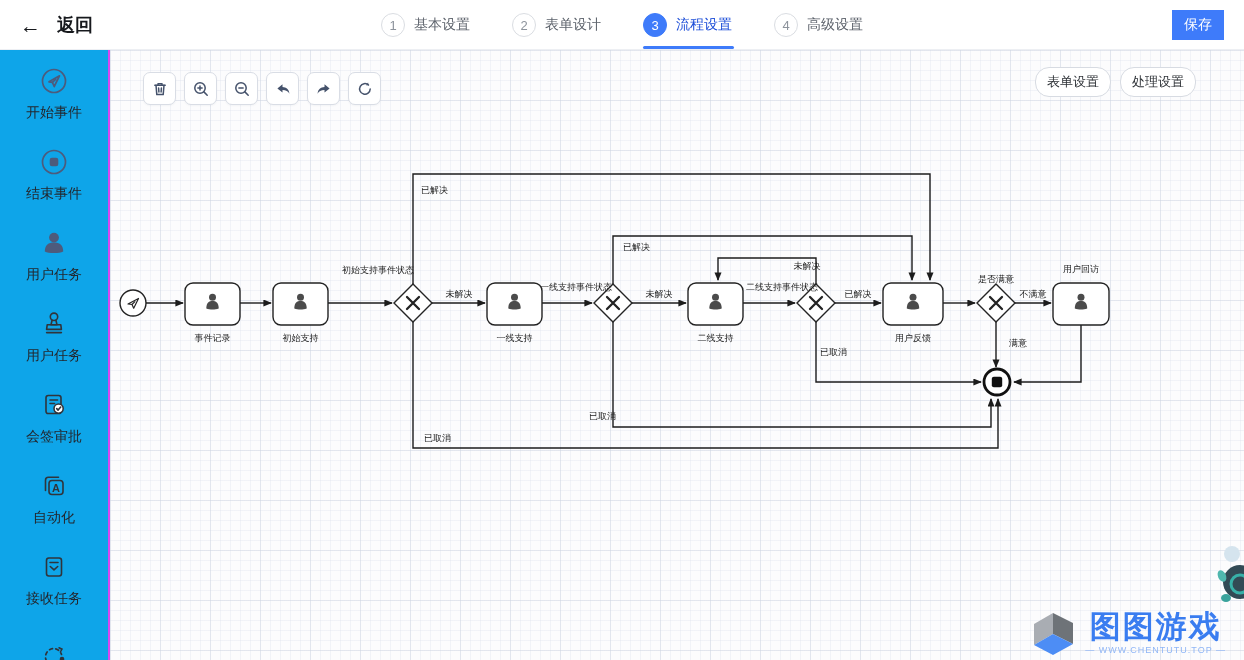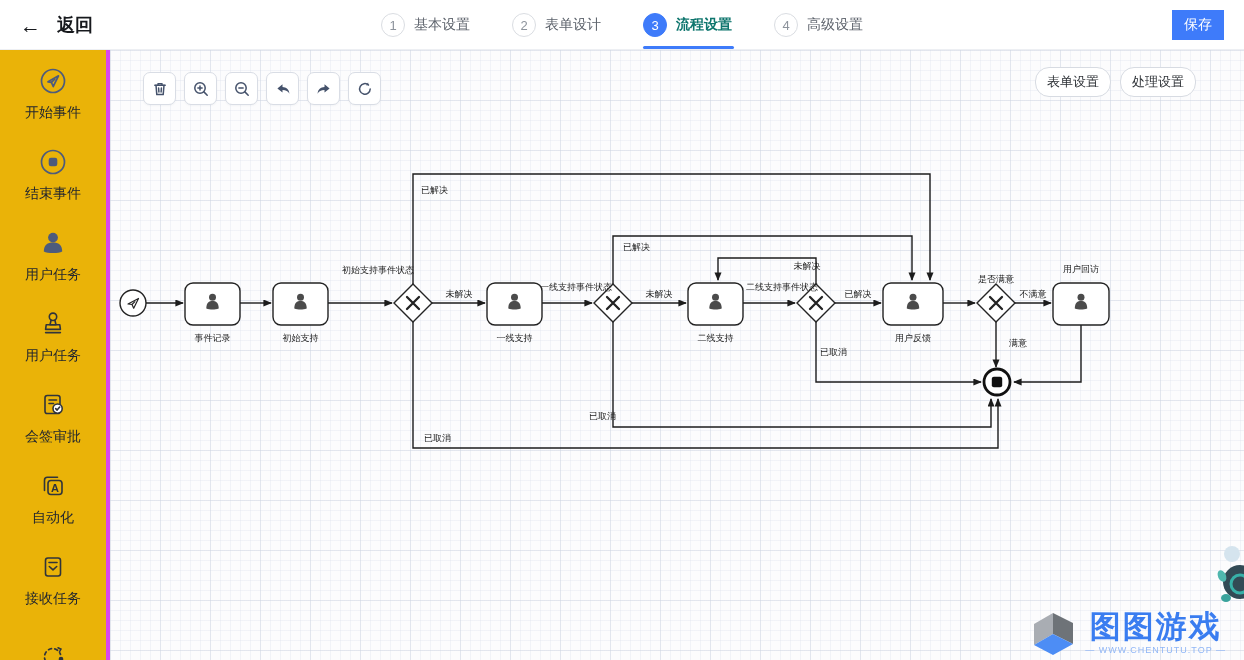--- a/index.html
+++ b/index.html
@@ -12,30 +12,30 @@
   .back-group { position:absolute; left:20px; top:0; height:50px; display:flex; align-items:center; gap:16px; }
   .back-arrow { font-size:21px; color:#17191d; line-height:1; cursor:pointer; }
   .back-label { font-size:18px; font-weight:bold; color:#17191d; }
   .steps { position:absolute; left:50%; transform:translateX(-50%); top:0; height:50px;
     display:flex; align-items:center; gap:42px; }
   .step { display:flex; align-items:center; gap:9px; height:50px; position:relative; cursor:pointer; }
   .step-circle { width:24px; height:24px; border-radius:50%; border:1px solid #dadde2; background:#fff;
     color:#8d939c; font-size:13px; display:flex; align-items:center; justify-content:center; flex:0 0 auto; }
   .step-label { font-size:14px; color:#5d636c; white-space:nowrap; }
   .step.active .step-circle { background:#3e7bfa; border-color:#3e7bfa; color:#fff; }
-  .step.active .step-label { color:#0f766e; font-weight:bold; }
+  .step.active .step-label { color:#1d4ed8; font-weight:normal; }
   .step-underline { display:none; }
   .step.active .step-underline { display:block; position:absolute; left:0; right:-2px; bottom:1px;
     height:3px; background:#3e7bfa; border-radius:2px; }
   .save-btn { position:absolute; right:20px; top:10px; height:30px; padding:0 12px; background:#3e7bfa;
     color:#fff; border:none; border-radius:0; font-size:14px; cursor:pointer; font-family:inherit; }
 
   
-  .palette { position:absolute; left:0; top:50px; width:110px; height:610px; background:#eab308;
-    border-right:4px solid #d946ef; z-index:20; padding-top:15px; overflow:hidden; }
+  .palette { position:absolute; left:0; top:50px; width:110px; height:610px; background:#0ea5e9;
+    border-right:2px solid #d946ef; z-index:20; padding-top:15px; overflow:hidden; }
   .pal-item { height:81px; display:flex; flex-direction:column; align-items:center; cursor:grab; }
   .pal-icon { width:32px; height:32px; display:flex; align-items:center; justify-content:center; }
   .pal-label { margin-top:7px; font-size:14px; color:#23272e; white-space:nowrap; }
 
   
   .canvas { position:absolute; left:110px; top:50px; width:1134px; height:610px;
     background-color:#fcfcfd;
     background-image:
       linear-gradient(to right, rgba(203,210,224,0.40) 1px, transparent 1px),
       linear-gradient(to bottom, rgba(203,210,224,0.40) 1px, transparent 1px),

